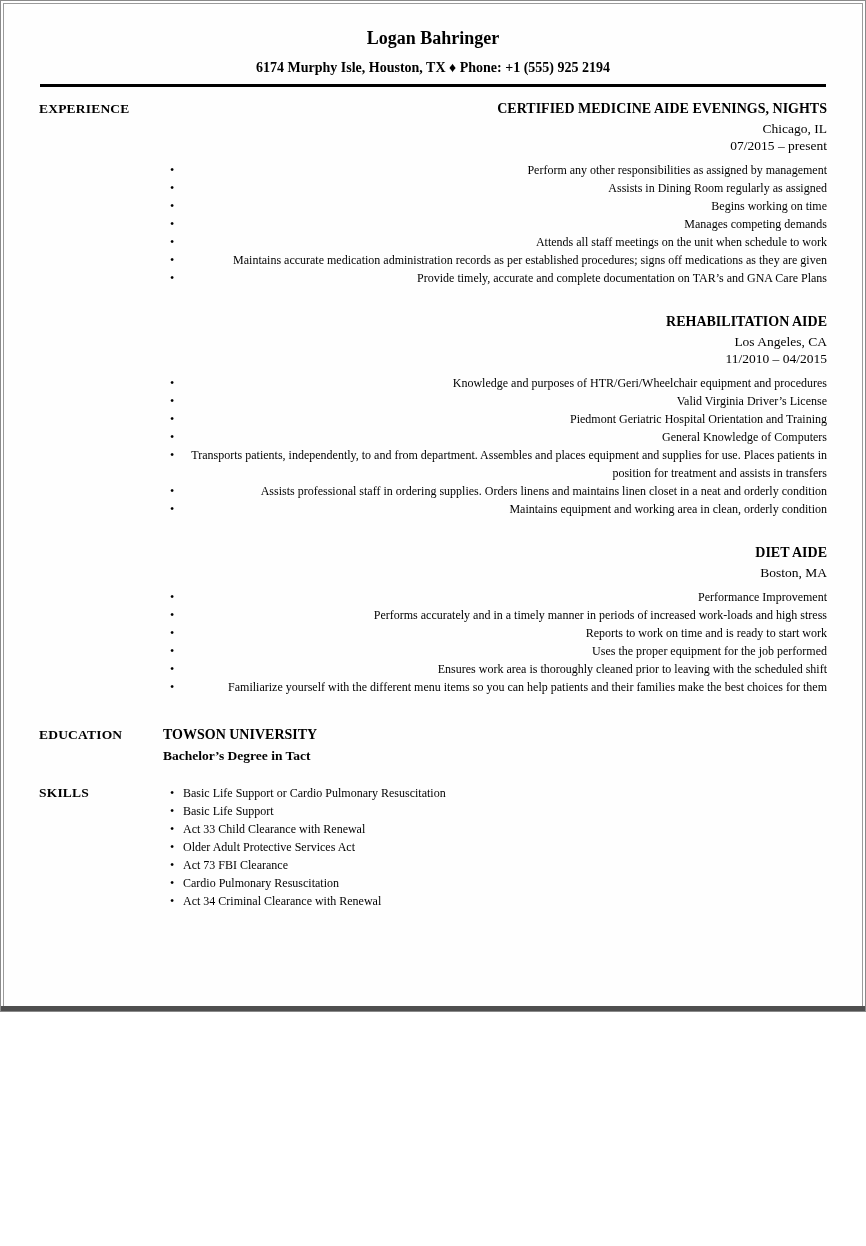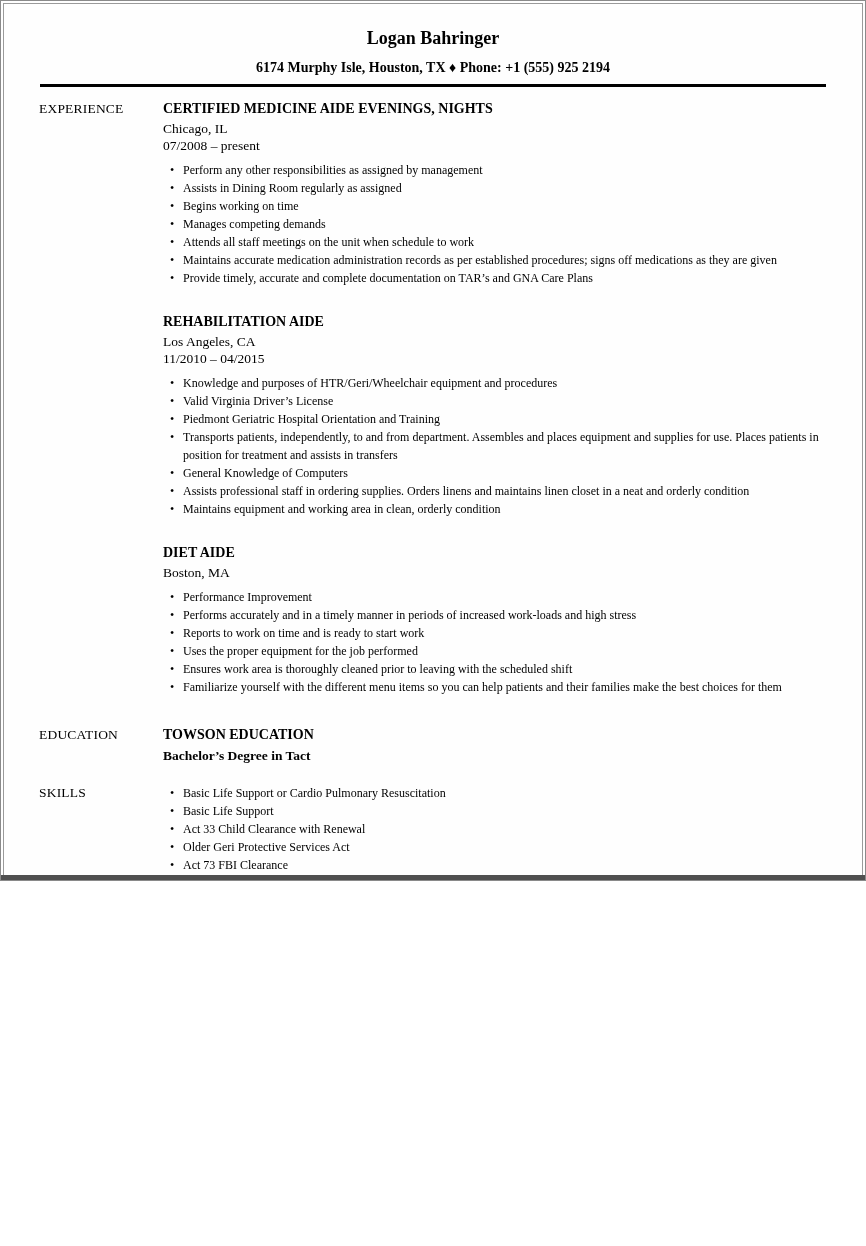--- a/index.html
+++ b/index.html
@@ -1,20 +1,20 @@
 <!DOCTYPE html>
 <html><head>
 <meta charset="utf-8">
 <style>
   * { box-sizing: border-box; }
   html, body { margin: 0; padding: 0; background: #ffffff; }
   .page {
     position: relative;
     width: 866px;
-    height: 881px;
+    height: 1012px;
     background: #fefefe;
     border: 1px solid #8a8a8a;
     font-family: "Liberation Serif", "DejaVu Serif", serif;
     color: #000000;
     overflow: hidden;
   }
   .inner-frame {
     position: absolute;
     inset: 2px;
     border: 1px solid #9a9a9a;
@@ -45,26 +45,26 @@
     background: #000000;
     margin: 8px 39px 0 39px;
   }
   .content { padding: 13px 38px 0 38px; }
   .section {
     display: grid;
     grid-template-columns: 124px 1fr;
     align-items: start;
   }
   .section-label {
-    font-weight: normal;
+    font-weight: bold;
     font-size: 13.5px;
     line-height: 18px;
     letter-spacing: 0.2px;
   }
-  .job { margin-bottom: 26px; }
+  .job { margin-bottom: 26px; text-align: right; }
   .job:last-child { margin-bottom: 0; }
   .job-title {
     font-weight: bold;
     font-size: 14px;
     line-height: 17px;
   }
   .job-location {
     font-weight: normal;
     font-size: 13.5px;
     line-height: 17px;
@@ -120,42 +120,42 @@
 
   <main class="content">
 
     <section class="section section-experience">
       <div class="section-label">EXPERIENCE</div>
       <div class="section-content">
 
         <article class="job">
           <div class="job-title">CERTIFIED MEDICINE AIDE EVENINGS, NIGHTS</div>
           <div class="job-location">Chicago, IL</div>
-          <div class="job-dates">07/2008 – present</div>
+          <div class="job-dates">07/2015 – present</div>
           <ul class="bullets">
             <li>Perform any other responsibilities as assigned by management</li>
             <li>Assists in Dining Room regularly as assigned</li>
             <li>Begins working on time</li>
             <li>Manages competing demands</li>
             <li>Attends all staff meetings on the unit when schedule to work</li>
             <li>Maintains accurate medication administration records as per established procedures; signs off medications as they are given</li>
             <li>Provide timely, accurate and complete documentation on TAR’s and GNA Care Plans</li>
           </ul>
         </article>
 
         <article class="job">
           <div class="job-title">REHABILITATION AIDE</div>
           <div class="job-location">Los Angeles, CA</div>
           <div class="job-dates">11/2010 – 04/2015</div>
           <ul class="bullets">
             <li>Knowledge and purposes of HTR/Geri/Wheelchair equipment and procedures</li>
             <li>Valid Virginia Driver’s License</li>
             <li>Piedmont Geriatric Hospital Orientation and Training</li>
+            <li>General Knowledge of Computers</li>
             <li>Transports patients, independently, to and from department. Assembles and places equipment and supplies for use. Places patients in position for treatment and assists in transfers</li>
-            <li>General Knowledge of Computers</li>
             <li>Assists professional staff in ordering supplies. Orders linens and maintains linen closet in a neat and orderly condition</li>
             <li>Maintains equipment and working area in clean, orderly condition</li>
           </ul>
         </article>
 
         <article class="job">
           <div class="job-title">DIET AIDE</div>
           <div class="job-location">Boston, MA</div>
           <ul class="bullets">
             <li>Performance Improvement</li>
@@ -166,33 +166,33 @@
             <li>Familiarize yourself with the different menu items so you can help patients and their families make the best choices for them</li>
           </ul>
         </article>
 
       </div>
     </section>
 
     <section class="section section-education">
       <div class="section-label">EDUCATION</div>
       <div class="section-content">
-        <div class="school-name">TOWSON EDUCATION</div>
+        <div class="school-name">TOWSON UNIVERSITY</div>
         <div class="degree">Bachelor’s Degree in Tact</div>
       </div>
     </section>
 
     <section class="section section-skills">
       <div class="section-label">SKILLS</div>
       <div class="section-content">
         <ul class="bullets">
           <li>Basic Life Support or Cardio Pulmonary Resuscitation</li>
           <li>Basic Life Support</li>
           <li>Act 33 Child Clearance with Renewal</li>
-          <li>Older Geri Protective Services Act</li>
+          <li>Older Adult Protective Services Act</li>
           <li>Act 73 FBI Clearance</li>
           <li>Cardio Pulmonary Resuscitation</li>
           <li>Act 34 Criminal Clearance with Renewal</li>
         </ul>
       </div>
     </section>
 
   </main>
 
   <div class="bottom-bar"></div>

